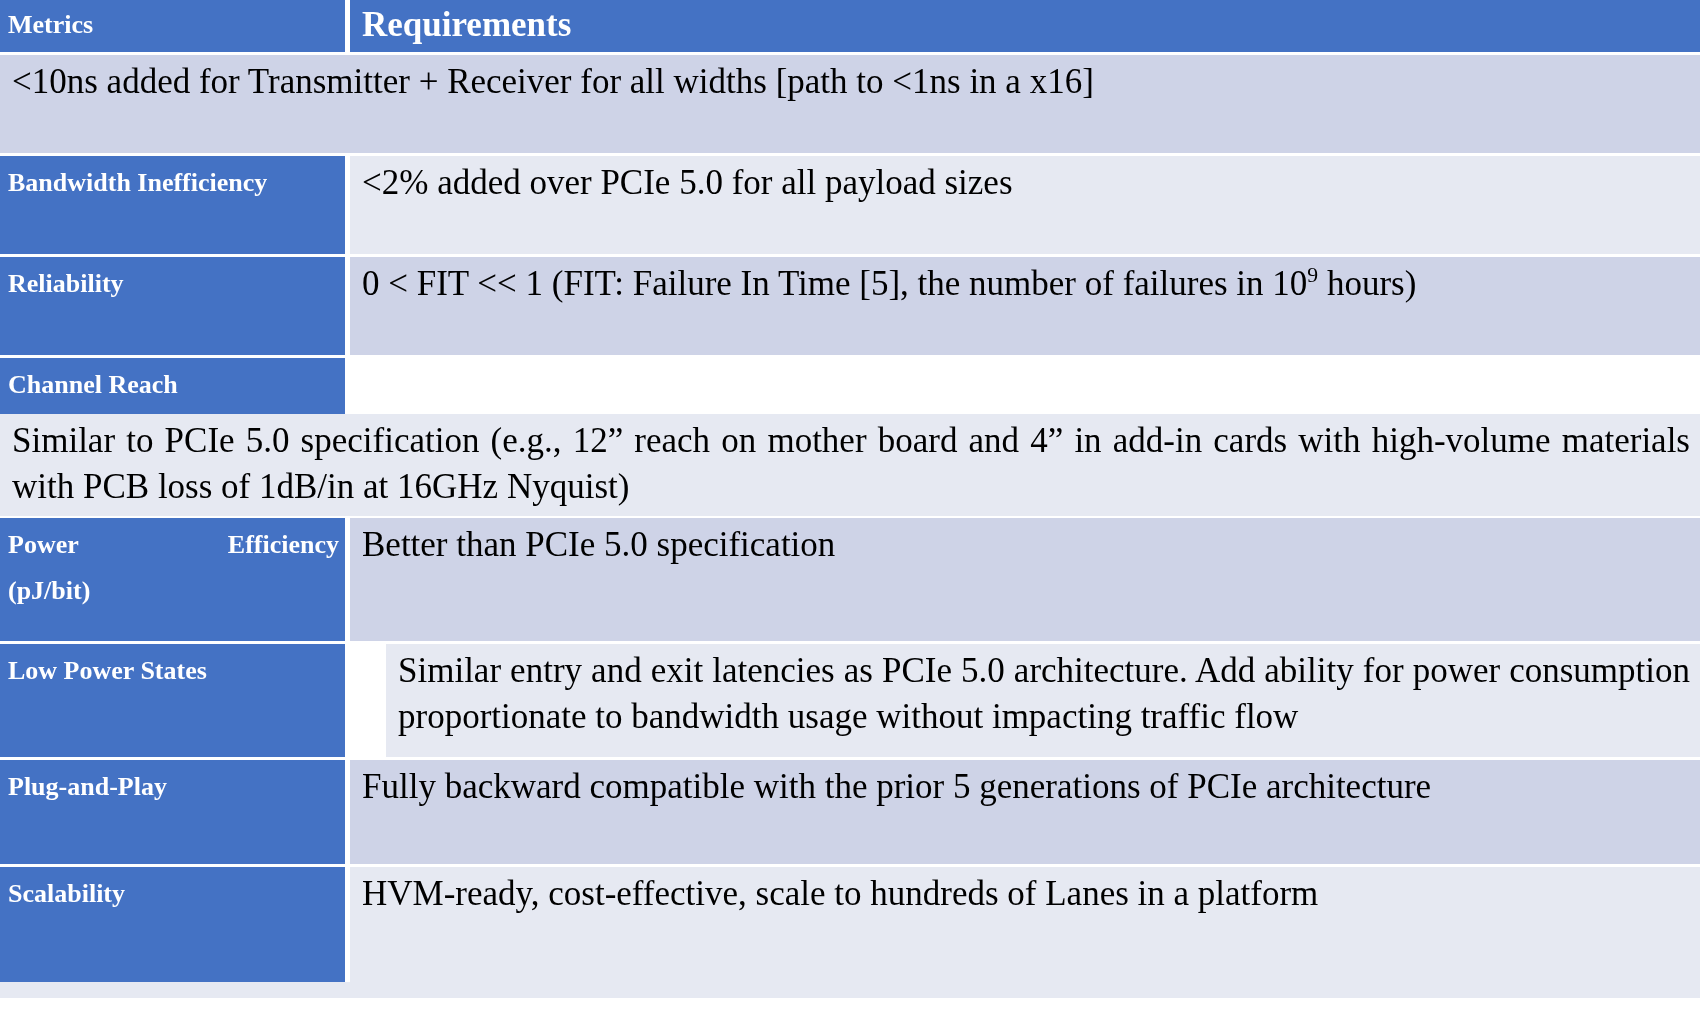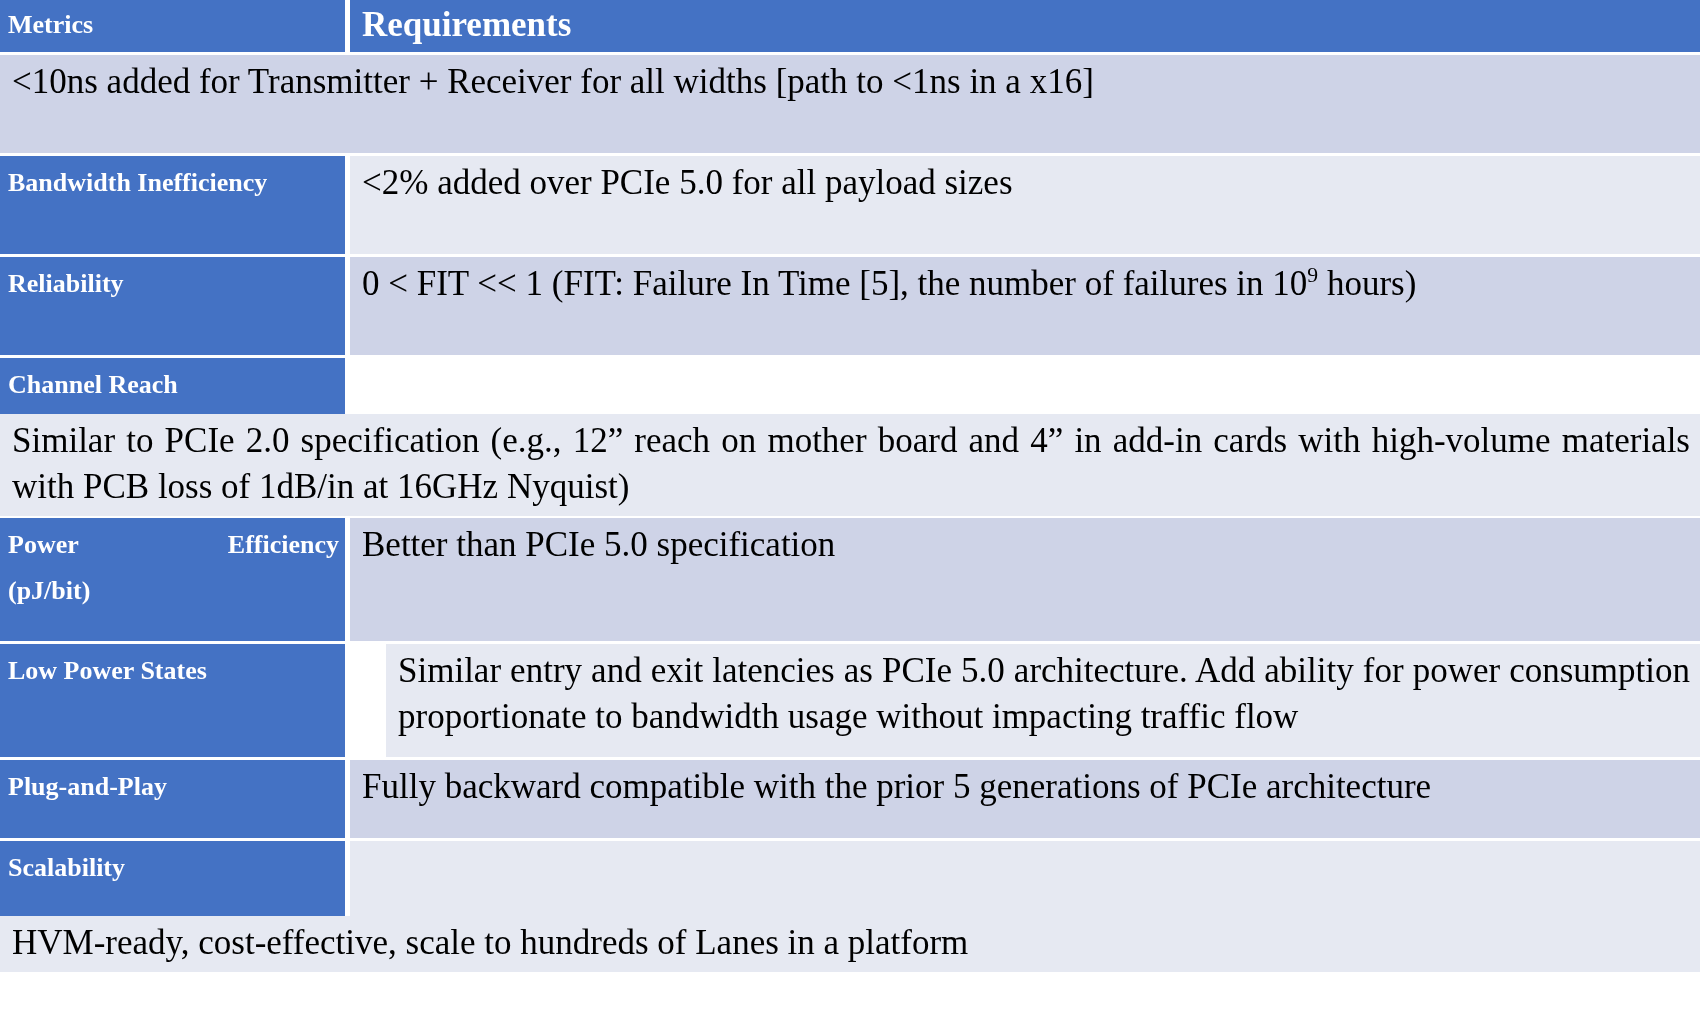--- a/index.html
+++ b/index.html
@@ -79,22 +79,22 @@
   }
 
   
   .r0 { height: 55px; }
   .r1 { height: 101px; }
   .r2 { height: 101px; }
   .r3 { height: 101px; }
   .r4 { height: 160px; flex-direction: column; }
   .r5 { height: 126px; }
   .r6 { height: 116px; gap: 36px; }
-  .r7 { height: 81px; }
-  .r8 { height: 131px; flex-direction: column; }
+  .r7 { height: 107px; }
+  .r8 { height: 131px; }
 
   .r0 .cell-metric, .r0 .cell-req { padding-top: 2px; }
   
   .r8 .cell-metric { height: 115px; }
   .r8 { align-items: flex-start; background: #E6E9F2; }
   .r8 .cell-req { height: 103px; }
 </style>
 </head>
 <body>
 
@@ -114,21 +114,21 @@
     <div class="cell-req just">&lt;2% added over PCIe 5.0 for all payload sizes</div>
   </div>
 
   <div class="row shade-dark r3">
     <div class="cell-metric">Reliability</div>
     <div class="cell-req just"><span>0 &lt; FIT &lt;&lt; 1 (FIT: Failure In Time [5], the number of failures in 10</span><sup>9</sup><span> hours)</span></div>
   </div>
 
   <div class="row shade-light r4">
     <div class="cell-metric">Channel Reach</div>
-    <div class="cell-req just">Similar to PCIe 2.0 specification (e.g., 12” reach on mother board and 4” in add-in cards with high-volume materials with PCB loss of 1dB/in at 16GHz Nyquist)</div>
+    <div class="cell-req just">Similar to PCIe 5.0 specification (e.g., 12” reach on mother board and 4” in add-in cards with high-volume materials with PCB loss of 1dB/in at 16GHz Nyquist)</div>
   </div>
 
   <div class="row shade-dark r5">
     <div class="cell-metric metric-just">
         <span class="metric-just" style="display:block;text-align:justify;text-align-last:justify;">Power Efficiency</span>
         <span style="display:block;">(pJ/bit)</span>
       </div>
     <div class="cell-req just">Better than PCIe 5.0 specification</div>
   </div>
 

